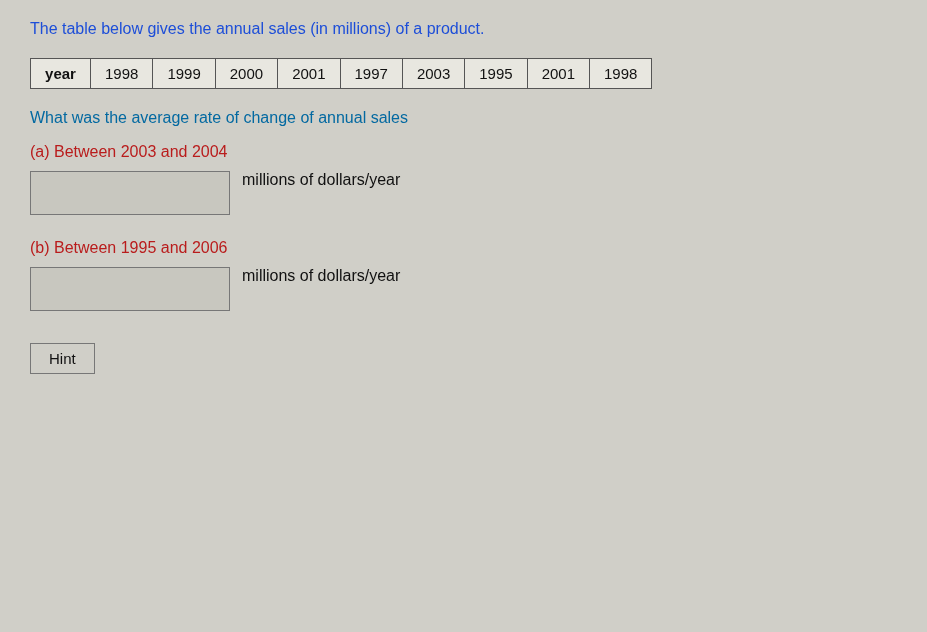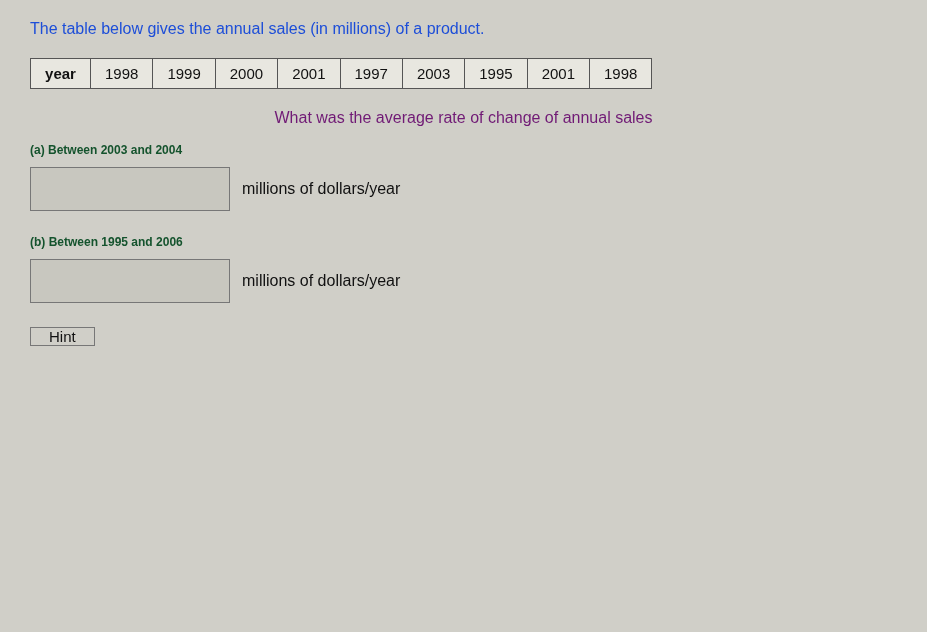--- a/index.html
+++ b/index.html
@@ -43,34 +43,33 @@
     }
 
     table td:first-child {
       font-weight: bold;
       text-align: center;
     }
 
     .question-text {
       font-size: 16px;
       margin-bottom: 16px;
-      color: #701a75;
-      text-align: center;
+      color: #0369a1;
     }
 
     .sub-question {
-      font-size: 12px;
-      font-weight: bold;
+      font-size: 16px;
+      font-weight: normal;
       margin-bottom: 10px;
-      color: #14532d;
+      color: #b91c1c;
     }
 
     .answer-row {
       display: flex;
-      align-items: center;
+      align-items: flex-start;
       gap: 12px;
       margin-bottom: 24px;
     }
 
     .answer-input {
       width: 200px;
       height: 44px;
       border: 1px solid #777;
       background-color: #c8c7bf;
       outline: none;
@@ -80,24 +79,25 @@
 
     .units-label {
       font-size: 16px;
       color: #111;
     }
 
     .hint-button {
       display: inline-block;
       background-color: #d0cfc8;
       border: 1px solid #777;
-      padding: 0 18px;
+      padding: 6px 18px;
       font-size: 15px;
       cursor: pointer;
       color: #111;
+      margin-top: 8px;
     }
   </style>
 </head>
 <body>
 
 
 
 <p class="intro-text">The table below gives the annual sales (in millions) of a product.</p>
 
 <div class="table-wrapper">

